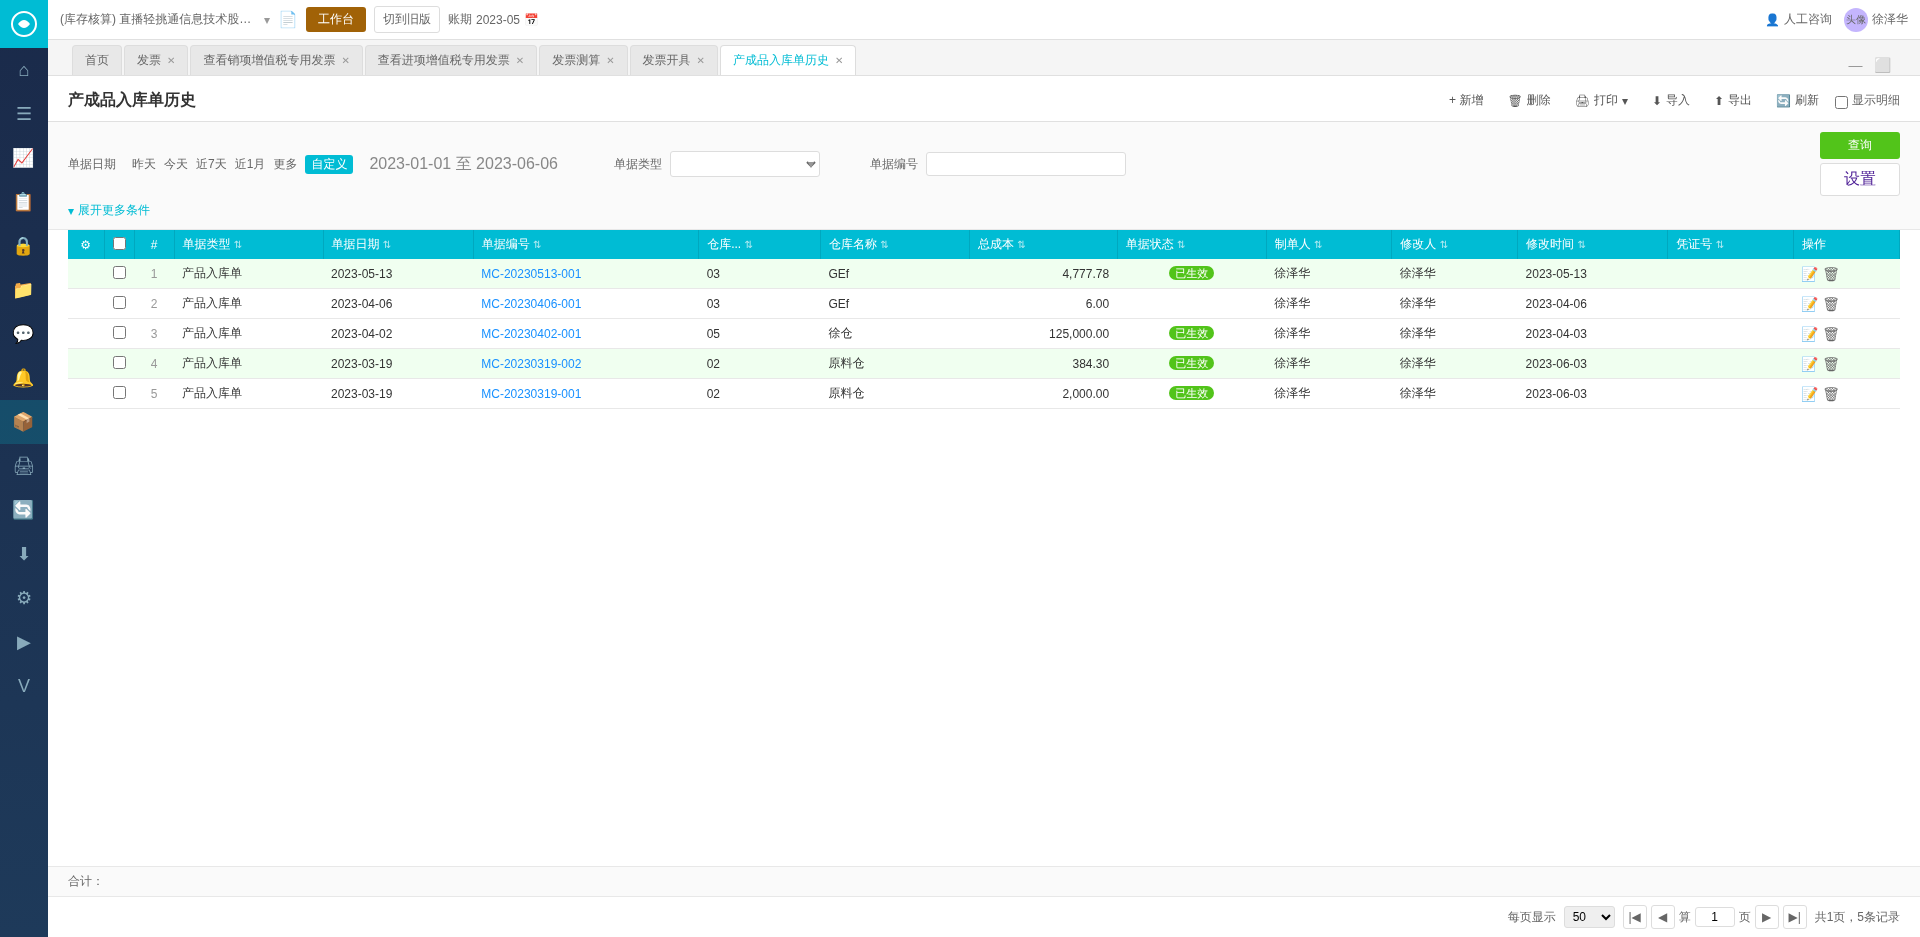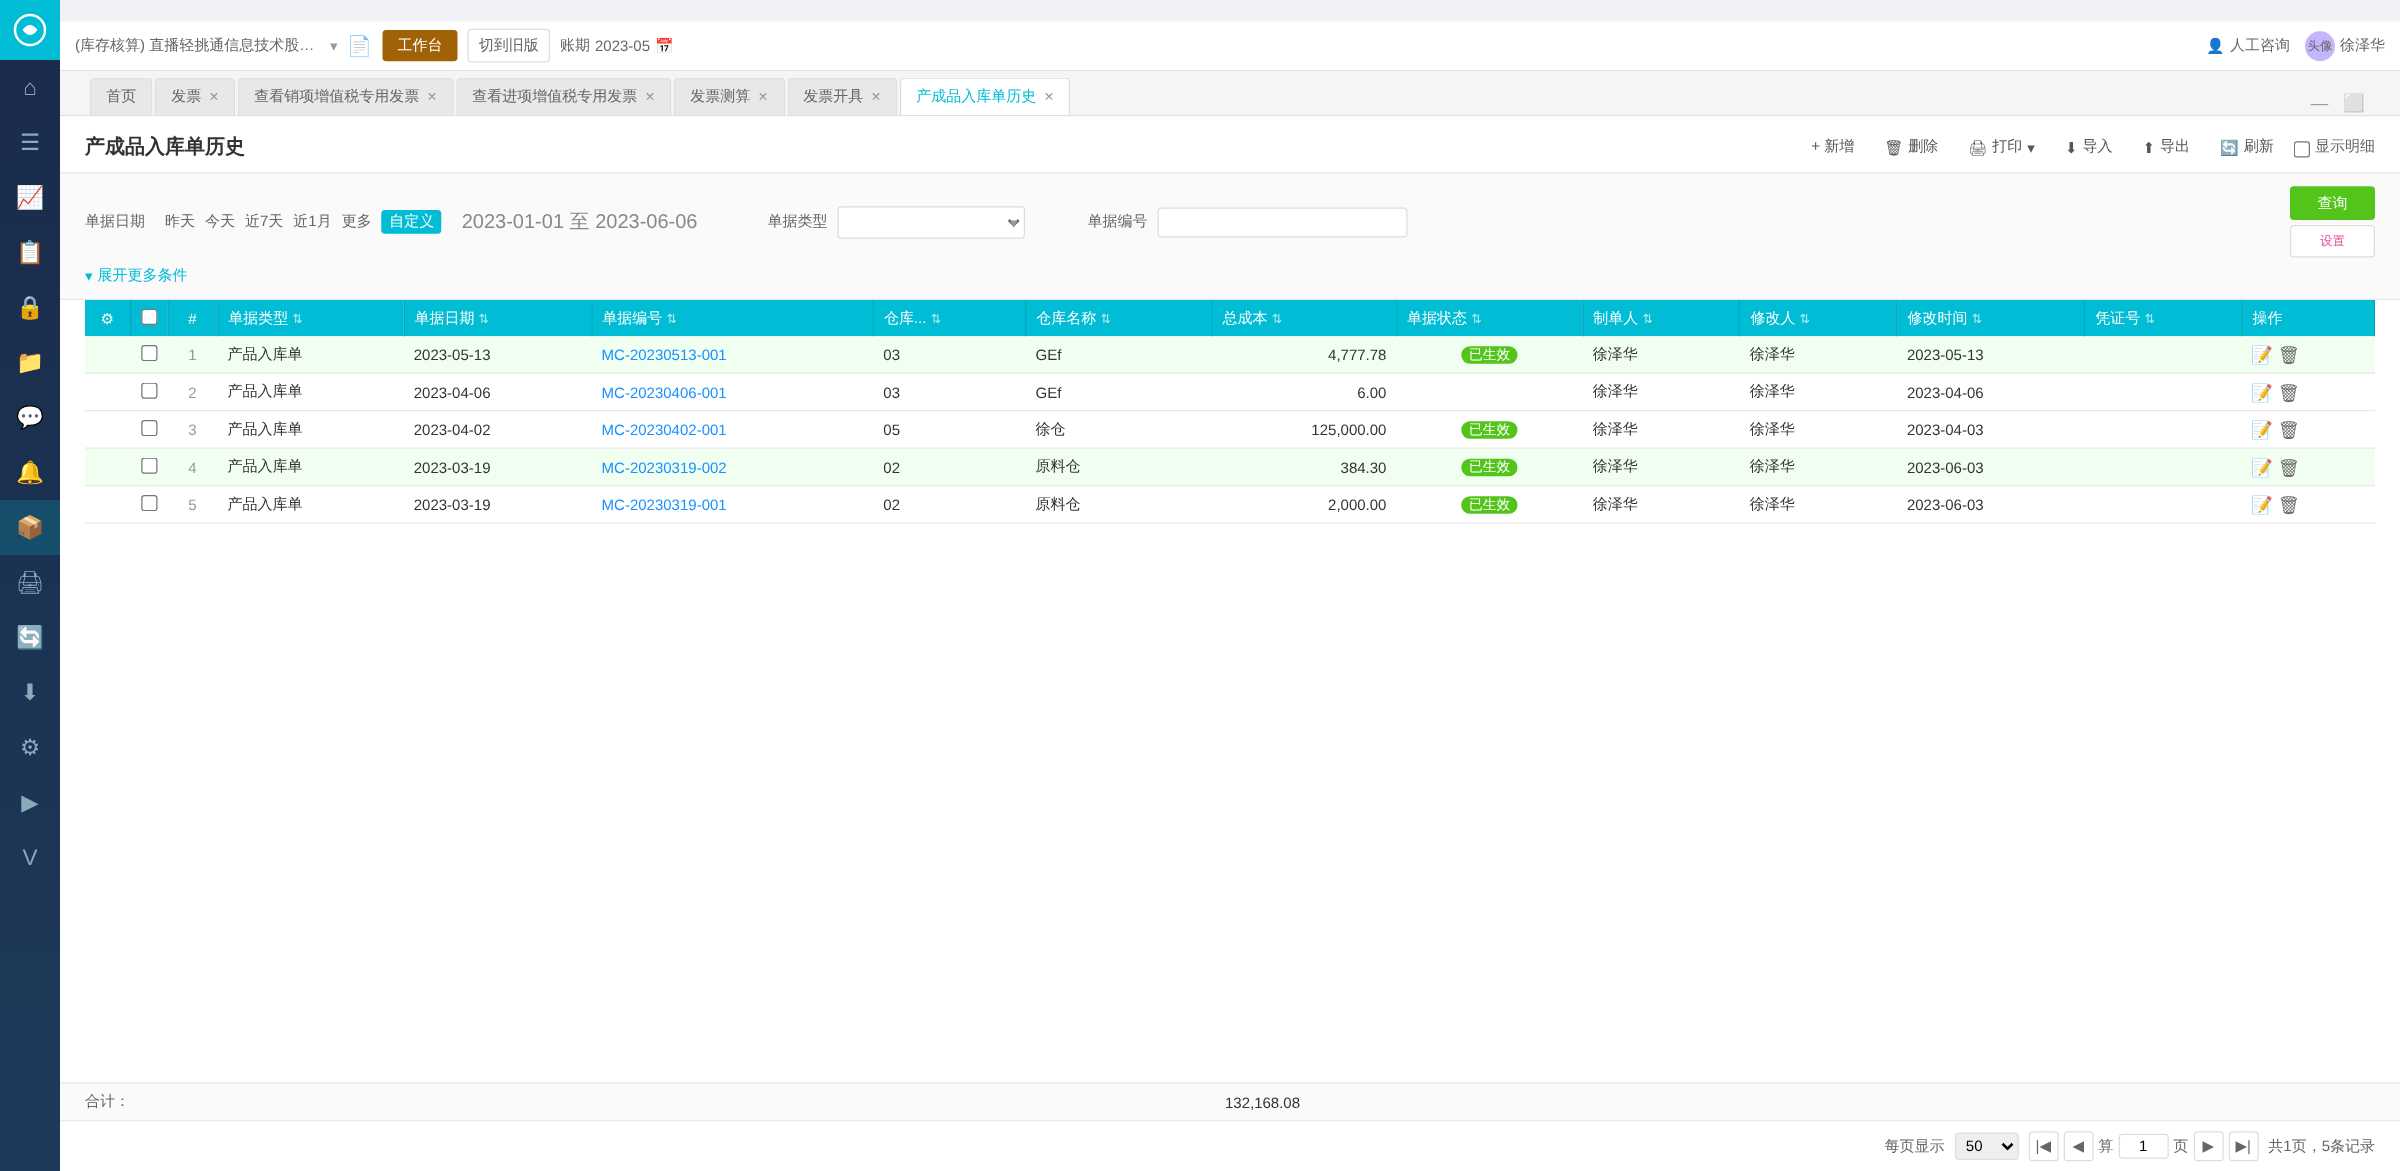--- a/index.html
+++ b/index.html
@@ -7,21 +7,21 @@
 
     
     .sidebar { width: 48px; background: linear-gradient(180deg, #1a2a4a 0%, #1e3a5a 100%); display: flex; flex-direction: column; align-items: center; padding-top: 0; flex-shrink: 0; }
     .sidebar-logo { width: 48px; height: 48px; background: #00bcd4; display: flex; align-items: center; justify-content: center; }
     .sidebar-logo svg { width: 28px; height: 28px; }
     .sidebar-item { width: 48px; height: 44px; display: flex; align-items: center; justify-content: center; cursor: pointer; color: #8ab; position: relative; }
     .sidebar-item.active { background: rgba(0,188,212,0.2); color: #00bcd4; }
     .sidebar-icon { font-size: 18px; }
 
     
-    .main { flex: 1; display: flex; flex-direction: column; overflow: hidden; margin-top: 17px; }
+    .main { flex: 1; display: flex; flex-direction: column; overflow: hidden; }
 
     
     .topbar { height: 40px; background: #fff; display: flex; align-items: center; padding: 0 12px; border-bottom: 1px solid #e0e0e0; gap: 8px; flex-shrink: 0; }
     .topbar-title { font-size: 12px; color: #333; display: flex; align-items: center; gap: 4px; }
     .topbar-title .company { color: #666; max-width: 200px; overflow: hidden; text-overflow: ellipsis; white-space: nowrap; }
     .btn-workbench { background: #a16207; color: #fff; border: none; padding: 4px 12px; border-radius: 3px; cursor: pointer; font-size: 12px; }
     .btn-switch { background: #fff; color: #666; border: 1px solid #ddd; padding: 4px 8px; border-radius: 3px; cursor: pointer; font-size: 12px; }
     .topbar-period { color: #666; font-size: 12px; display: flex; align-items: center; gap: 4px; }
     .topbar-right { margin-left: auto; display: flex; align-items: center; gap: 12px; }
     .topbar-user { display: flex; align-items: center; gap: 4px; color: #666; }
@@ -49,21 +49,21 @@
     .filter-row { display: flex; align-items: center; gap: 16px; flex-wrap: wrap; }
     .filter-label { color: #666; white-space: nowrap; }
     .filter-date-links { display: flex; gap: 8px; align-items: center; }
     .date-link { color: #666; cursor: pointer; }
     .date-link.custom { background: #00bcd4; color: #fff; padding: 1px 6px; border-radius: 3px; }
     .filter-group { display: flex; align-items: center; gap: 8px; }
     .filter-select { border: 1px solid #ddd; padding: 4px 8px; border-radius: 3px; color: #666; background: #fff; min-width: 150px; }
     .filter-input { border: 1px solid #ddd; padding: 4px 8px; border-radius: 3px; color: #666; background: #fff; min-width: 200px; }
     .expand-btn { color: #00bcd4; cursor: pointer; display: flex; align-items: center; gap: 4px; }
     .btn-query { background: #52c41a; color: #fff; border: none; padding: 5px 20px; border-radius: 3px; cursor: pointer; font-size: 12px; }
-    .btn-settings { background: #fff; color: #ec4899; border: 1px solid #ddd; padding: 5px 23px; border-radius: 3px; cursor: pointer; font-size: 10px; }
+    .btn-settings { background: #fff; color: #4c1d95; border: 1px solid #ddd; padding: 5px 23px; border-radius: 3px; cursor: pointer; font-size: 16px; }
     .query-btns { display: flex; flex-direction: column; gap: 4px; }
 
     
     .table-wrap { flex: 1; overflow: auto; padding: 0 20px; }
     table { width: 100%; border-collapse: collapse; margin-top: 0; }
     thead tr { background: #00bcd4; }
     thead th { color: #fff; padding: 6px 8px; text-align: left; font-weight: normal; white-space: nowrap; border-right: 1px solid #00a8bf; font-size: 12px; }
     tbody tr { border-bottom: 1px solid #e8e8e8; }
     tbody tr.highlight { background: #f0fff0; }
     tbody td { padding: 6px 8px; color: #333; font-size: 12px; white-space: nowrap; }
@@ -440,21 +440,20 @@
         <button class="op-btn" title="编辑">📝</button>
         <button class="op-btn" title="删除">🗑</button>
       </td>
     </tr>
           </tbody>
       </table>
     </div>
 
     <div class="footer-bar">
       <span class="footer-label">合计：</span>
-      <span class="footer-total-amount">132,168.08</span>
     </div>
 
     <div class="pagination">
       <span class="page-size-label">每页显示</span>
       <select class="page-size-select">
         <option>50</option>
         <option>100</option>
         <option>200</option>
       </select>
       <div class="page-nav">

